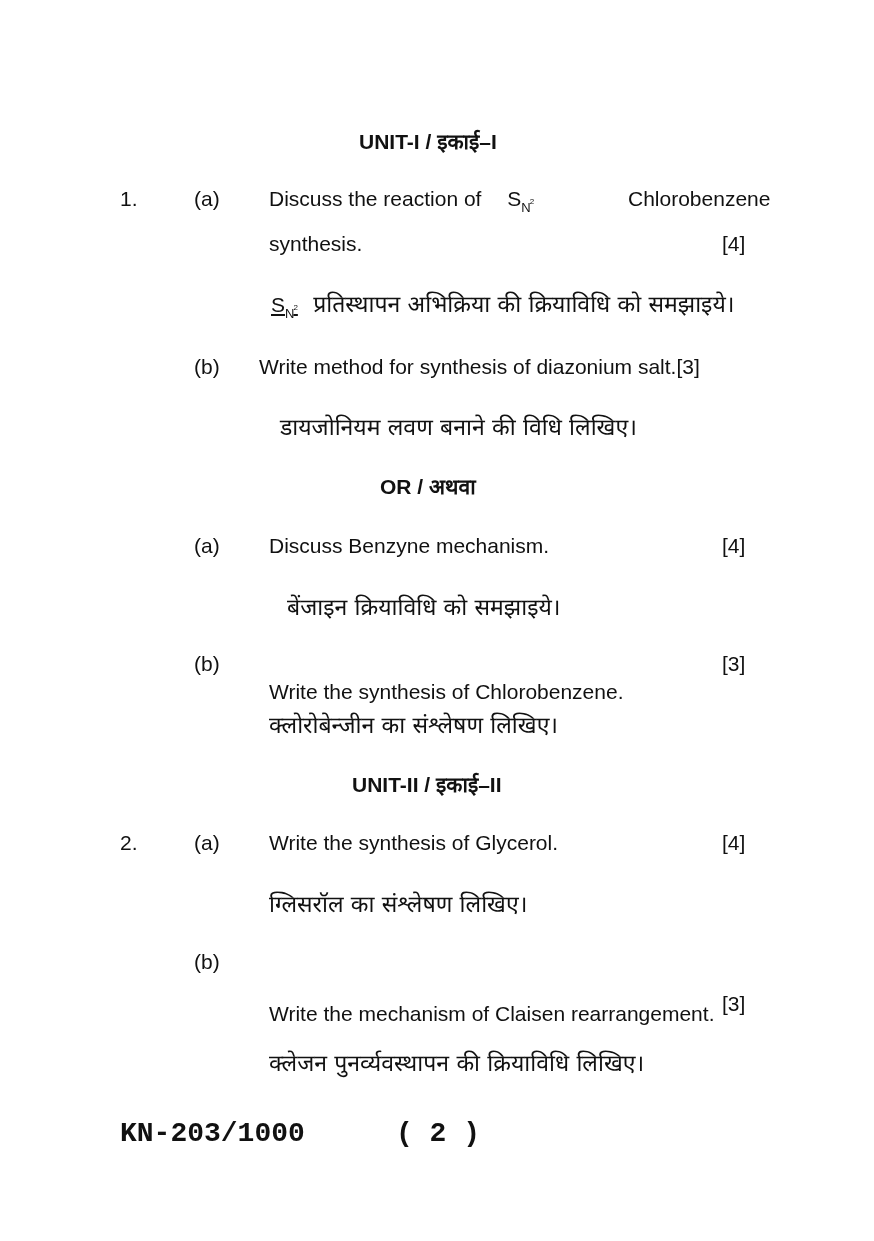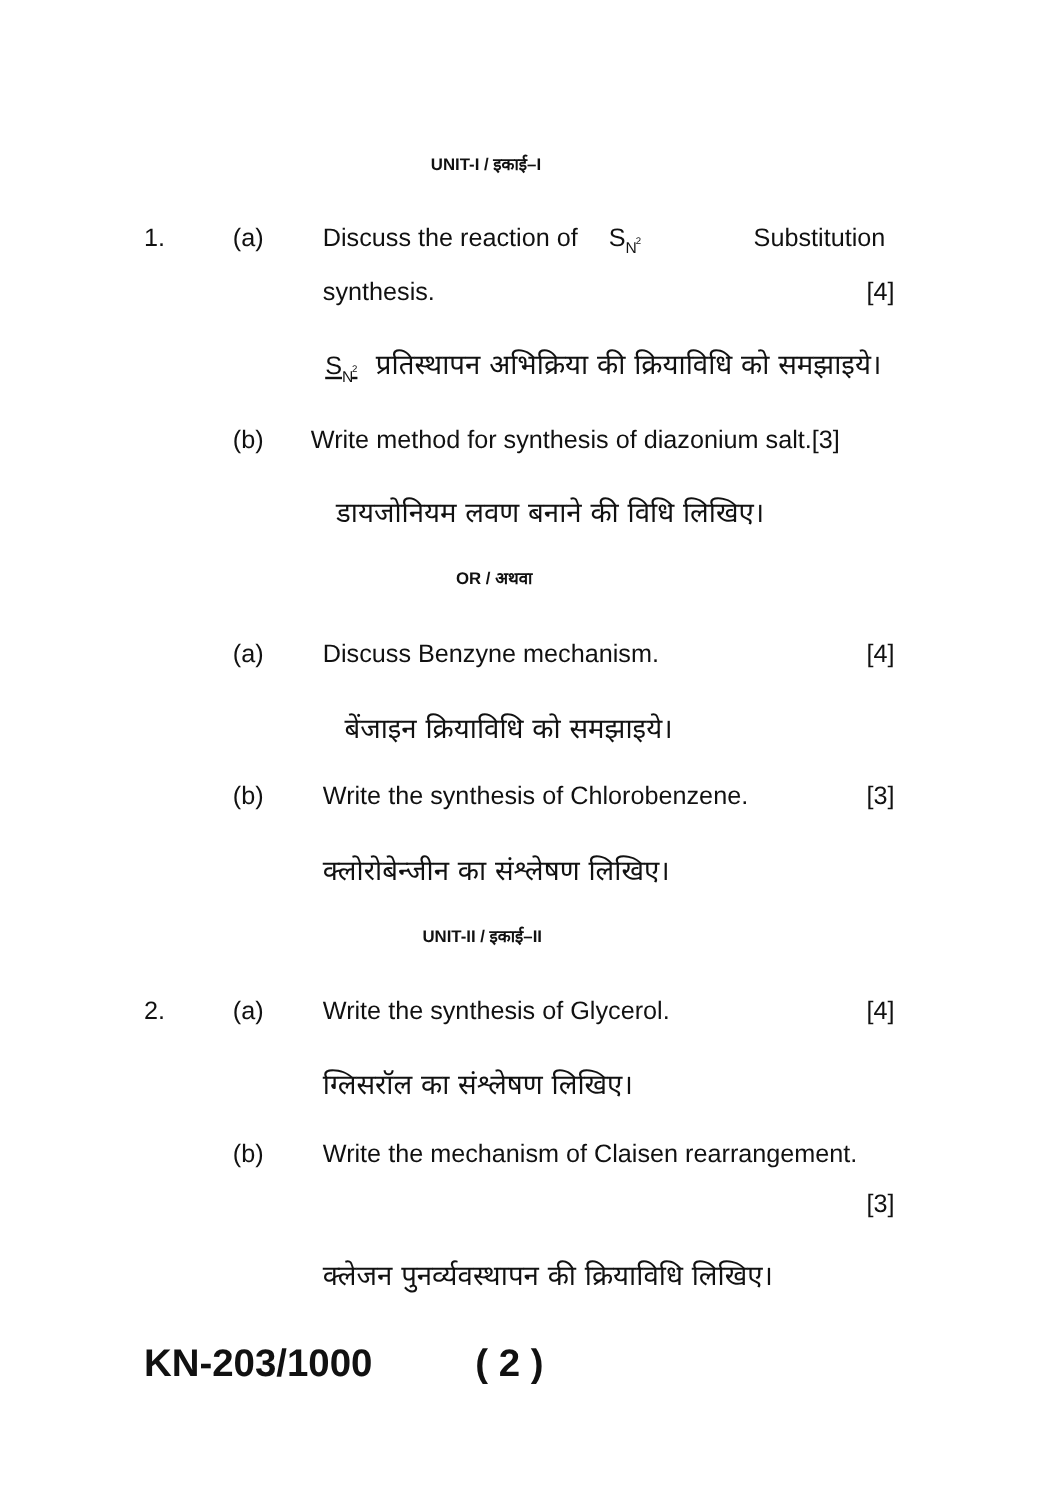--- a/index.html
+++ b/index.html
@@ -1,73 +1,73 @@
 <!DOCTYPE html>
 <html><head>
 <meta charset="utf-8">
 <style>
   html, body { margin: 0; padding: 0; background: #ffffff; }
   body { width: 874px; height: 1241px; position: relative; overflow: hidden;
          font-family: "Liberation Sans", "DejaVu Sans", sans-serif; color: #111; }
   .abs { position: absolute; white-space: nowrap; }
-  .unit { font-weight: bold; font-size: 14px; }
+  .unit { font-weight: bold; font-size: 21px; }
   .en { font-size: 21px; }
   .hi { font-size: 23px; font-family: "DejaVu Sans", sans-serif; }
   .mark { font-size: 21px; }
-  .footer { font-family: Liberation Sans, sans-serif; font-weight: bold; font-size: 32px; }
+  .footer { font-family: Liberation Mono, monospace; font-weight: bold; font-size: 28px; }
   .sn { display: inline-block; position: relative; }
   .sn sub { font-size: 13px; vertical-align: -6px; }
   .sn sup { font-size: 8px; vertical-align: 2px; margin-left: -1px; }
 </style>
 </head>
 <body>
 
 <div>
 
   <div class="abs unit" style="left:359px;top:127px;">UNIT-I / इकाई–I</div>
 
   <div class="abs en" style="left:120px;top:187px;">1.</div>
   <div class="abs en" style="left:194px;top:187px;">(a)</div>
   <div class="abs en" style="left:269px;top:187px;">
     <span>Discuss the reaction of</span>
     <span class="sn" style="margin-left:20px;"><span>S</span><sub>N</sub><sup>2</sup></span>
   </div>
-  <div class="abs en" style="left:628px;top:187px;">Substitution</div>
+  <div class="abs en" style="left:628px;top:187px;">Chlorobenzene</div>
   <div class="abs en" style="left:269px;top:232px;">synthesis.</div>
   <div class="abs mark" style="left:722px;top:232px;">[4]</div>
   <div class="abs hi" style="left:271px;top:287px;">
     <span class="sn" style="font-family:'Liberation Sans',sans-serif;font-size:21px;text-decoration:underline;"><span>S</span><sub>N</sub><sup>2</sup></span>
     <span style="margin-left:8px;">प्रतिस्थापन अभिक्रिया की क्रियाविधि को समझाइये।</span>
   </div>
 
   <div class="abs en" style="left:194px;top:355px;">(b)</div>
   <div class="abs en" style="left:259px;top:355px;">Write method for synthesis of diazonium salt.[3]</div>
   <div class="abs hi" style="left:280px;top:410px;">डायजोनियम लवण बनाने की विधि लिखिए।</div>
 
   <div class="abs unit" style="left:380px;top:472px;">OR / अथवा</div>
 
   <div class="abs en" style="left:194px;top:534px;">(a)</div>
   <div class="abs en" style="left:269px;top:534px;">Discuss Benzyne mechanism.</div>
   <div class="abs mark" style="left:722px;top:534px;">[4]</div>
   <div class="abs hi" style="left:269px;top:590px;margin-left:18px;">बेंजाइन क्रियाविधि को समझाइये।</div>
 
   <div class="abs en" style="left:194px;top:652px;">(b)</div>
-  <div class="abs en" style="left:269px;top:652px;">Write the synthesis of Chlorobenzene.</div>
+  <div class="abs en" style="left:269px;top:680px;">Write the synthesis of Chlorobenzene.</div>
   <div class="abs mark" style="left:722px;top:652px;">[3]</div>
   <div class="abs hi" style="left:269px;top:708px;">क्लोरोबेन्जीन का संश्लेषण लिखिए।</div>
 
   <div class="abs unit" style="left:352px;top:770px;">UNIT-II / इकाई–II</div>
 
   <div class="abs en" style="left:120px;top:831px;">2.</div>
   <div class="abs en" style="left:194px;top:831px;">(a)</div>
   <div class="abs en" style="left:269px;top:831px;">Write the synthesis of Glycerol.</div>
   <div class="abs mark" style="left:722px;top:831px;">[4]</div>
   <div class="abs hi" style="left:269px;top:887px;">ग्लिसरॉल का संश्लेषण लिखिए।</div>
 
   <div class="abs en" style="left:194px;top:950px;">(b)</div>
-  <div class="abs en" style="left:269px;top:950px;">Write the mechanism of Claisen rearrangement.</div>
+  <div class="abs en" style="left:269px;top:1002px;">Write the mechanism of Claisen rearrangement.</div>
   <div class="abs mark" style="left:722px;top:992px;">[3]</div>
   <div class="abs hi" style="left:269px;top:1046px;">क्लेजन पुनर्व्यवस्थापन की क्रियाविधि लिखिए।</div>
 
   <div class="abs footer" style="left:120px;top:1118px;">KN-203/1000</div>
   <div class="abs footer" style="left:396px;top:1118px;">( 2 )</div>
 
 </div>
 
 </body></html>

